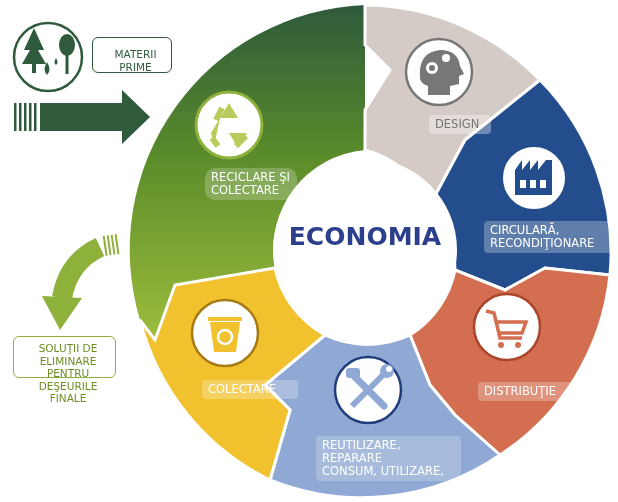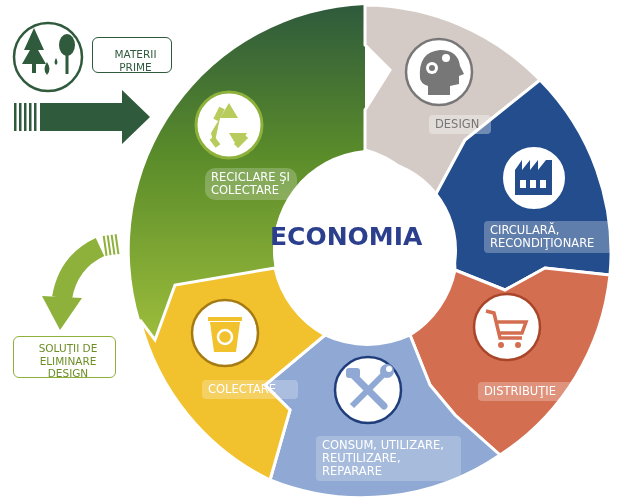--- a/index.html
+++ b/index.html
@@ -1,19 +1,19 @@
 <!DOCTYPE html>
 <html><head>
 <meta charset="utf-8">
 <style>
   html,body{margin:0;padding:0;background:#fff;}
   body{width:618px;height:502px;position:relative;overflow:hidden;font-family:"Liberation Sans","DejaVu Sans",sans-serif;}
   svg{position:absolute;left:0;top:0;}
   .lbl{position:absolute;color:#fff;font-size:11.5px;text-align:left;line-height:13px;border-radius:4px;padding:3px 6px;box-sizing:border-box;font-family:"DejaVu Sans",sans-serif;margin-left:21px;}
-  .center-title{position:absolute;left:270px;top:222px;width:190px;text-align:left;color:#2b3f8c;font-weight:bold;font-size:25px;line-height:29px;font-family:"DejaVu Sans",sans-serif;}
+  .center-title{position:absolute;left:270px;top:222px;width:190px;text-align:center;color:#2b3f8c;font-weight:bold;font-size:25px;line-height:29px;font-family:"DejaVu Sans",sans-serif;}
   .side-box{position:absolute;border:1.5px solid;border-radius:6px;text-align:center;font-size:10.5px;line-height:12.5px;background:#fff;box-sizing:border-box;font-family:"DejaVu Sans",sans-serif;padding-left:7px;}
 </style>
 </head>
 <body>
 
 <svg width="618" height="502" viewBox="0 0 618 502">
   <defs>
     <linearGradient id="gGreen" x1="0" y1="0" x2="0" y2="1">
       <stop offset="0" stop-color="#2f5a3c"></stop>
       <stop offset="0.45" stop-color="#5a8c2a"></stop>
@@ -110,21 +110,22 @@
 <div class="center-title">
   <div>ECONOMIA</div>
 </div>
 
 <div class="side-box" style="left:92px;top:37px;width:80px;height:36px;border-color:#2f5a3c;color:#2f5a3c;padding-top:10px;">
   <span>MATERII PRIME</span>
 </div>
 
 <div class="side-box" style="left:13px;top:336px;width:103px;height:42px;border-color:#8db13a;color:#6d8e25;padding-top:5px;">
   <div>SOLUŢII DE</div>
-  <div>ELIMINARE DESIGN</div>
+  <div>ELIMINARE PENTRU</div>
+  <div>DEŞEURILE FINALE</div>
 </div>
 
 <div class="lbl" style="left:184px;top:168px;width:92px;background:rgba(255,255,255,0.22);border-radius:10px;">
   <div>RECICLARE ŞI</div>
   <div>COLECTARE</div>
 </div>
 
 <div class="lbl" style="left:408px;top:115px;width:62px;background:rgba(255,255,255,0.35);color:#777;">
   <div>DESIGN</div>
 </div>
@@ -132,19 +133,19 @@
 <div class="lbl" style="left:463px;top:221px;width:142px;background:rgba(255,255,255,0.28);">
   <div>CIRCULARĂ,</div>
   <div>RECONDIŢIONARE</div>
 </div>
 
 <div class="lbl" style="left:457px;top:382px;width:100px;background:rgba(255,255,255,0.25);">
   <div>DISTRIBUŢIE</div>
 </div>
 
 <div class="lbl" style="left:295px;top:436px;width:145px;background:rgba(255,255,255,0.22);">
+  <div>REUTILIZARE, REPARARE</div>
   <div>CONSUM, UTILIZARE,</div>
-  <div>REUTILIZARE, REPARARE</div>
 </div>
 
 <div class="lbl" style="left:181px;top:380px;width:96px;background:rgba(255,255,255,0.25);">
   <div>COLECTARE</div>
 </div>
 
 </body></html>

